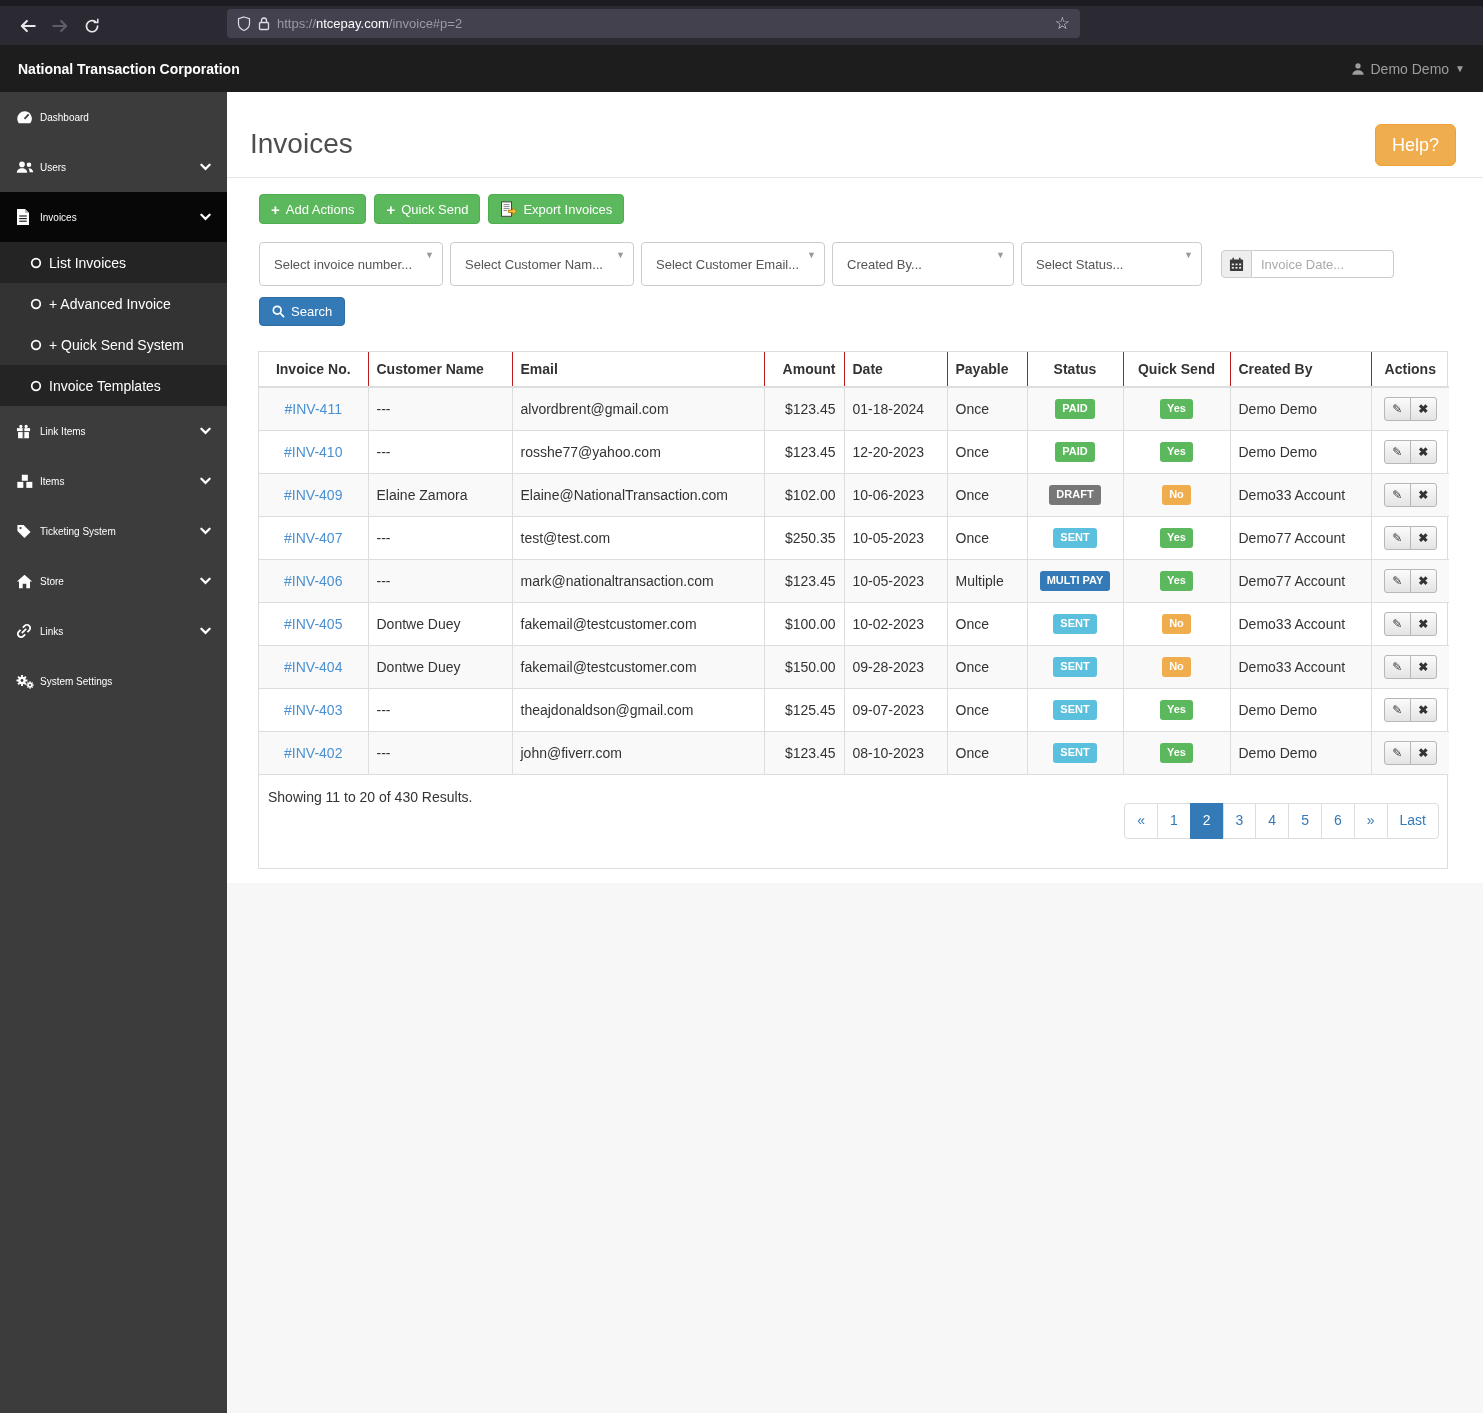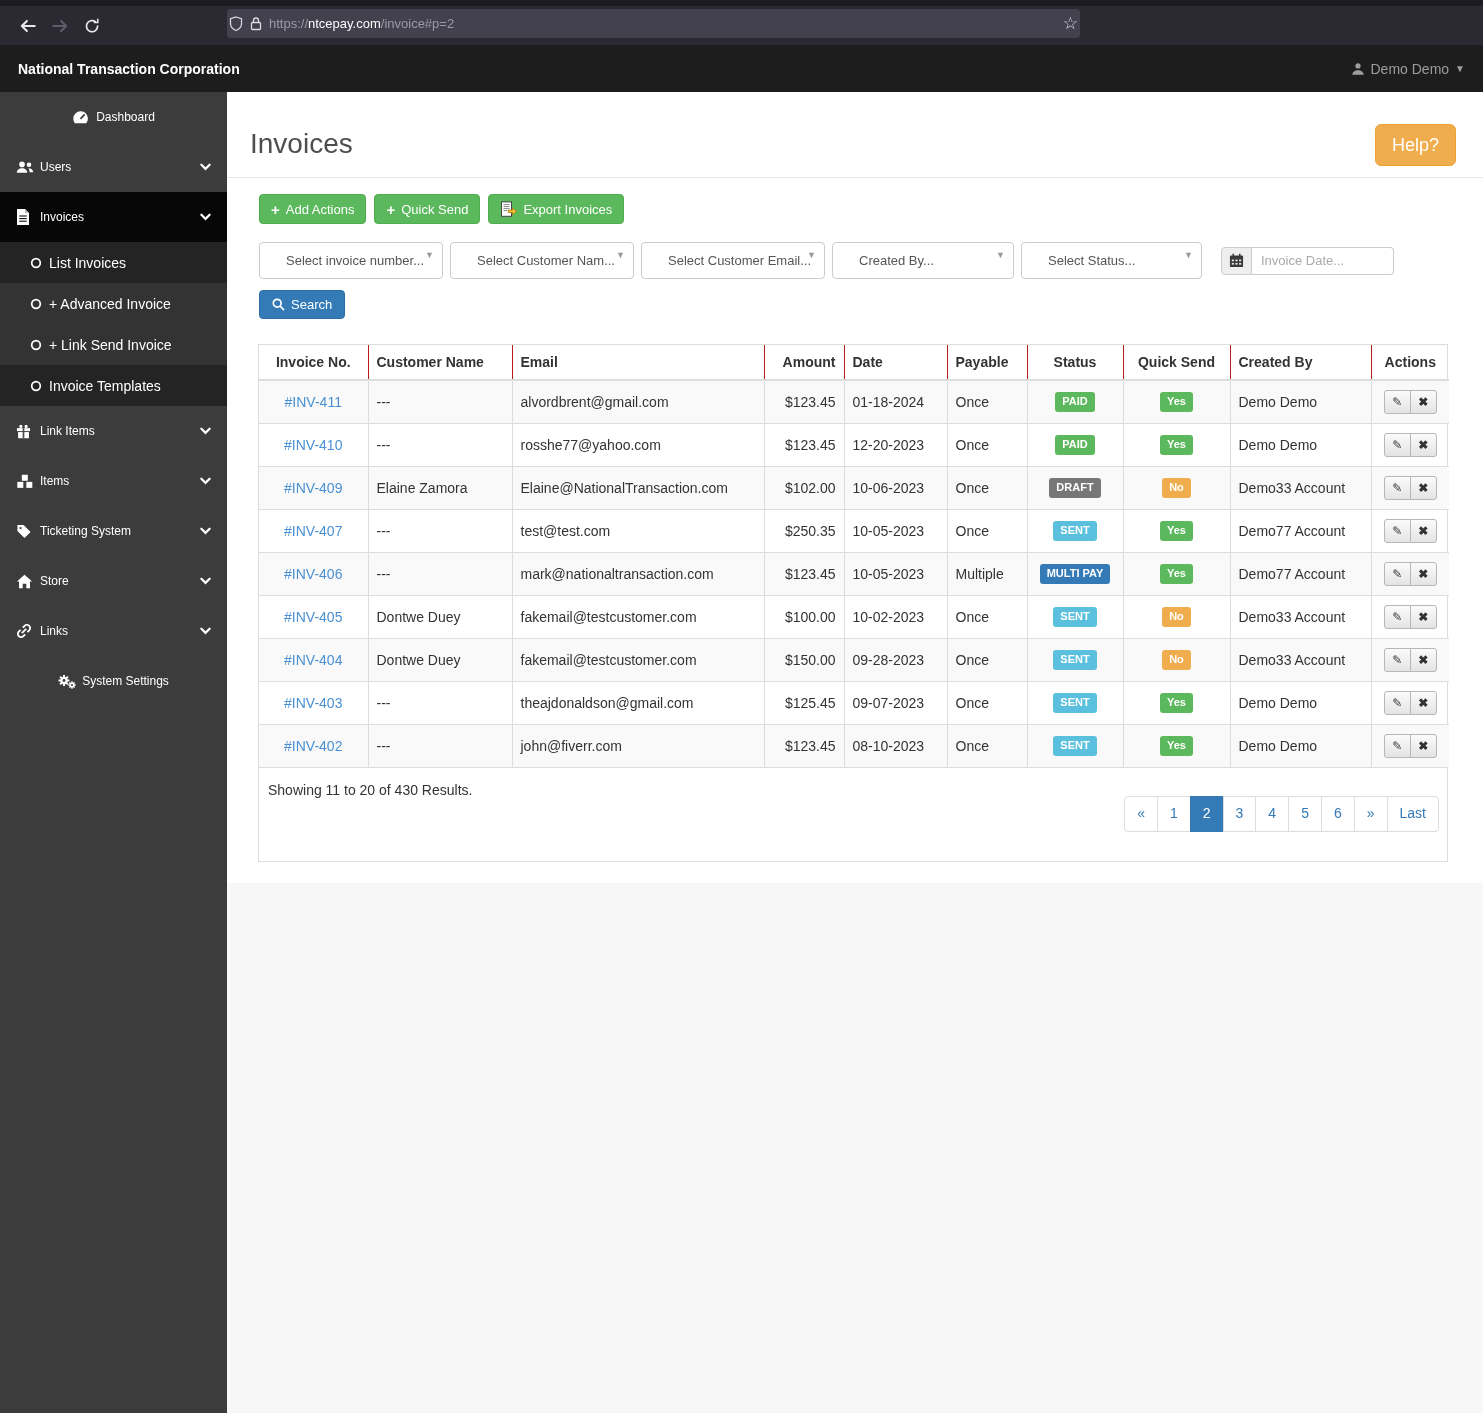--- a/index.html
+++ b/index.html
@@ -10,38 +10,38 @@
   }
   svg { display:block; }
 
   
   .chrome { position:absolute; left:0; top:0; width:1483px; height:45px; background:#2b2a33; }
   .chrome .tabstrip { height:6px; background:#1c1b22; }
   .chrome .toolbar { position:relative; height:39px; display:flex; align-items:center; padding-left:14px; }
   .nav-ic { width:28px; height:28px; display:flex; align-items:center; justify-content:center; border-radius:4px; margin-right:4px; }
   .urlbar {
     position:absolute; left:227px; top:3px; width:853px; height:29px;
-    background:#42414d; border-radius:4px; display:flex; align-items:center; padding:0 2px; gap:7px;
+    background:#42414d; border-radius:4px; display:flex; align-items:center; padding:0 10px; gap:7px;
   }
   .url-text { font-size:13px; color:#9b9ba6; white-space:nowrap; }
   .url-text .host { color:#fbfbfe; }
   .url-star { margin-left:auto; color:#dcdce4; font-size:17px; line-height:1; }
 
   
   .navbar {
     position:absolute; left:0; top:45px; width:1483px; height:47px; background:#1d1d1d;
     display:flex; align-items:center; padding:0 18px;
   }
   .brand { color:#ffffff; font-size:14px; font-weight:bold; }
   .usermenu { margin-left:auto; display:flex; align-items:center; gap:6px; color:#9d9d9d; font-size:14px; }
   .usermenu .caret { font-size:10px; color:#9d9d9d; }
 
   
   .sidebar { position:absolute; left:0; top:92px; bottom:0; width:227px; background:#3c3c3c; }
-  .nav-item { height:50px; display:flex; align-items:center; padding:16px 16px; color:#fff; font-size:12px; cursor:pointer;justify-content:center; }
+  .nav-item { height:50px; display:flex; align-items:center; padding:16px 16px; color:#fff; font-size:10px; cursor:pointer; }
   .nav-item .ico { width:24px; display:flex; justify-content:flex-start; }
   .nav-item .caret-r { margin-left:auto; }
   .nav-item.active { background:#070707; }
   .submenu { background:#333333; }
   .sub-item { height:41px; display:flex; align-items:center; padding:0 16px 0 30px; color:#fff; font-size:14px; cursor:pointer; }
   .sub-item .ico { width:19px; }
   .sub-item.hl { background:#242424; }
 
   
   .main { position:absolute; left:227px; top:92px; width:1256px; height:791px; background:#ffffff; }
@@ -55,22 +55,22 @@
   .actions-row { margin:16px 0 0 32px; display:flex; gap:8px; }
   .btn-green {
     display:inline-flex; align-items:center; gap:6px; height:30px; padding:0 11px;
     background:#5cb85c; border:1px solid #4cae4c; border-radius:4px; color:#fff; font-size:13px; cursor:pointer;
     font-family:"Liberation Sans", sans-serif;
   }
   .btn-green .plus { font-weight:bold; font-size:15px; line-height:1; }
 
   .filter-row { margin:18px 0 0 32px; display:flex; align-items:center; }
   .fselect {
-    position:relative; height:37px; background:#fff; border:1px solid #ccc; border-radius:4px;
-    display:flex; align-items:center; padding:0 24px 0 26px; font-size:13px; color:#555; margin-right:7px; cursor:pointer;
+    position:relative; height:44px; background:#fff; border:1px solid #ccc; border-radius:4px;
+    display:flex; align-items:center; padding:0 24px 0 14px; font-size:13px; color:#555; margin-right:7px; cursor:pointer;
     white-space:nowrap; overflow:hidden;
   }
   .fselect .sel-caret { position:absolute; right:8px; top:7px; font-size:9px; color:#999; }
   .cal-btn {
     width:31px; height:28px; background:#eee; border:1px solid #ccc; border-radius:4px 0 0 4px;
     display:flex; align-items:center; justify-content:center; margin-left:12px; cursor:pointer;
   }
   .date-input {
     width:142px; height:28px; border:1px solid #ccc; border-left:none; border-radius:0 4px 4px 0;
     font-size:13px; color:#555; padding:0 9px; outline:none; font-family:"Liberation Sans", sans-serif;
@@ -234,21 +234,21 @@
           </svg>
         </span>
       <span>+ Advanced Invoice</span>
     </div>
     <div class="sub-item">
       <span class="ico">
           <svg width="12" height="12" viewBox="0 0 12 12">
             <circle cx="6" cy="6" r="4.3" fill="none" stroke="#fff" stroke-width="1.7"></circle>
           </svg>
         </span>
-      <span>+ Link Send Invoice</span>
+      <span>+ Quick Send System</span>
     </div>
     <div class="sub-item hl">
       <span class="ico">
           <svg width="12" height="12" viewBox="0 0 12 12">
             <circle cx="6" cy="6" r="4.3" fill="none" stroke="#fff" stroke-width="1.7"></circle>
           </svg>
         </span>
       <span>Invoice Templates</span>
     </div>
   </div>

